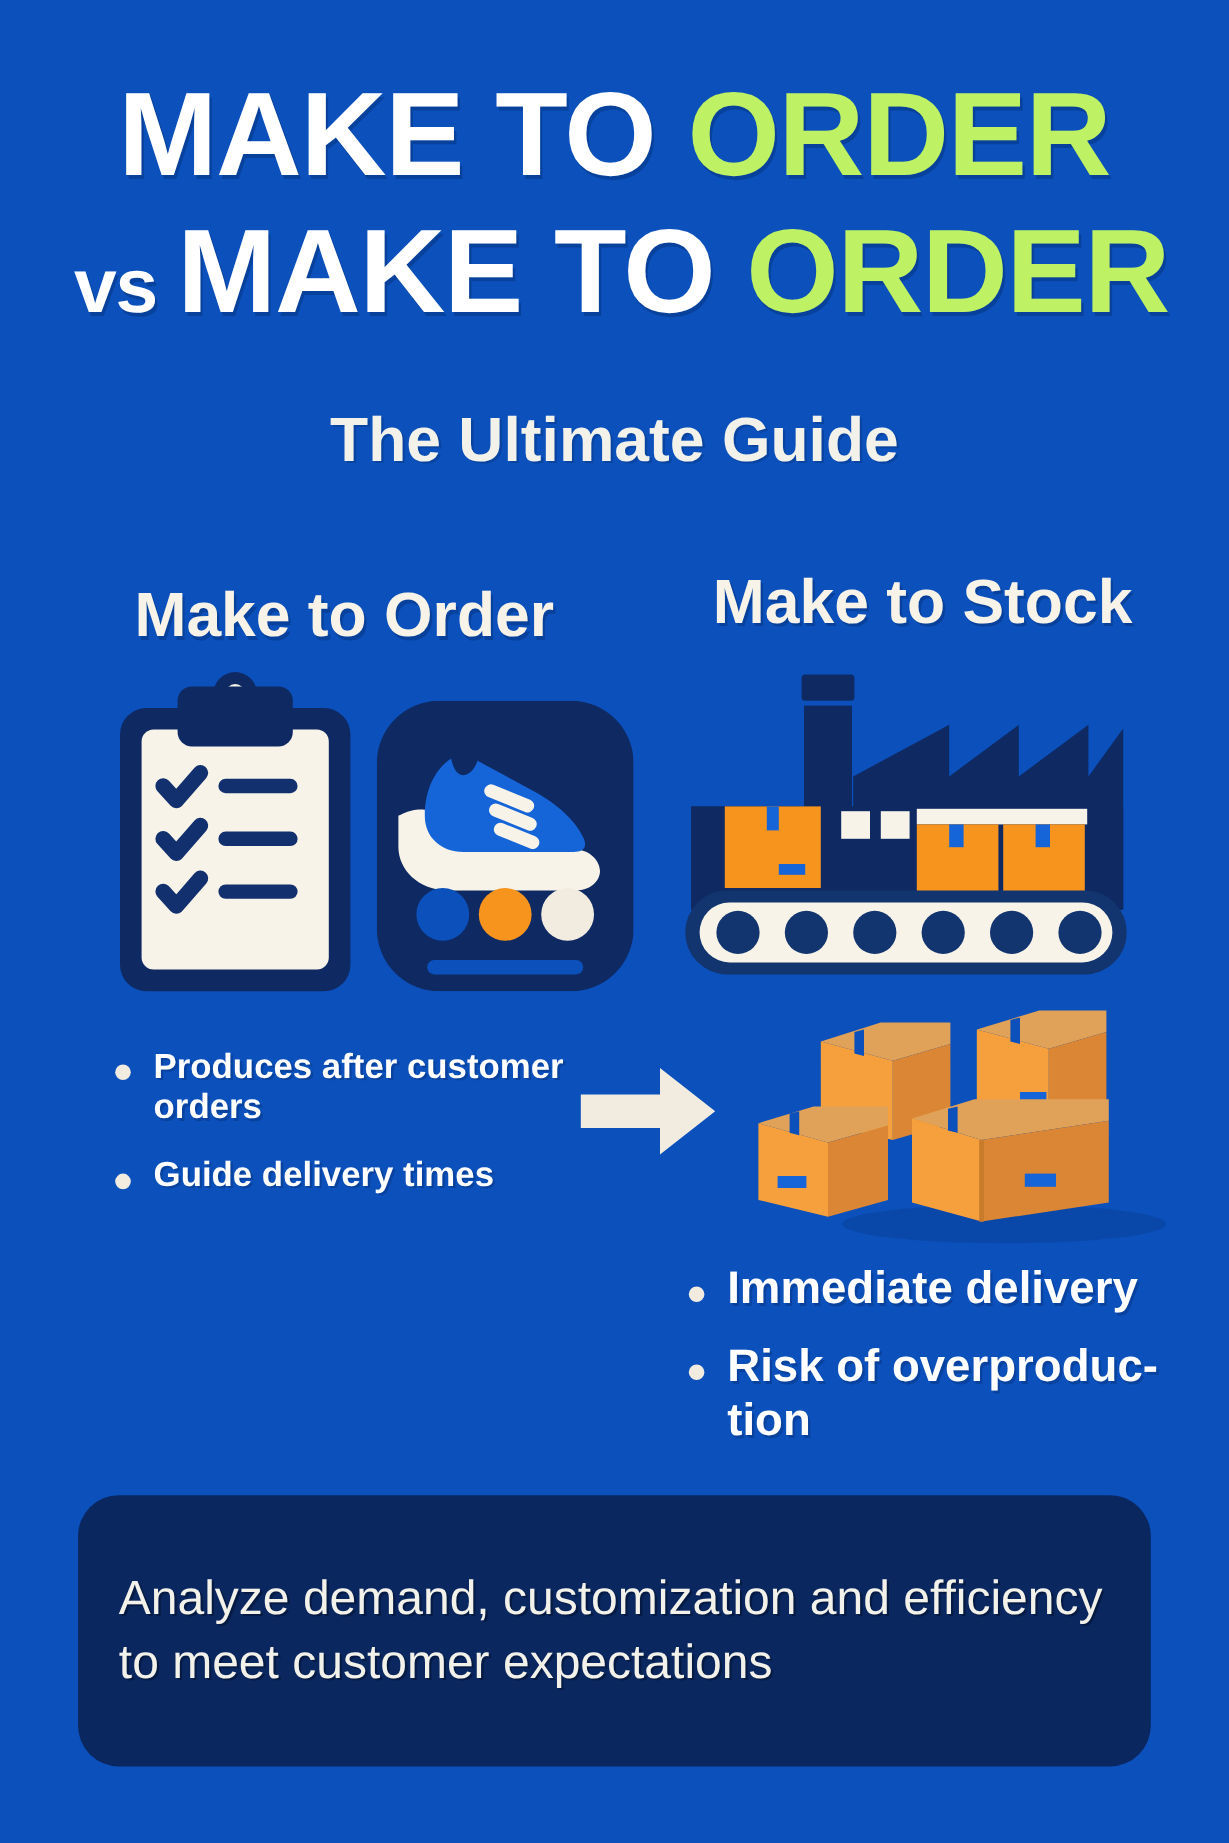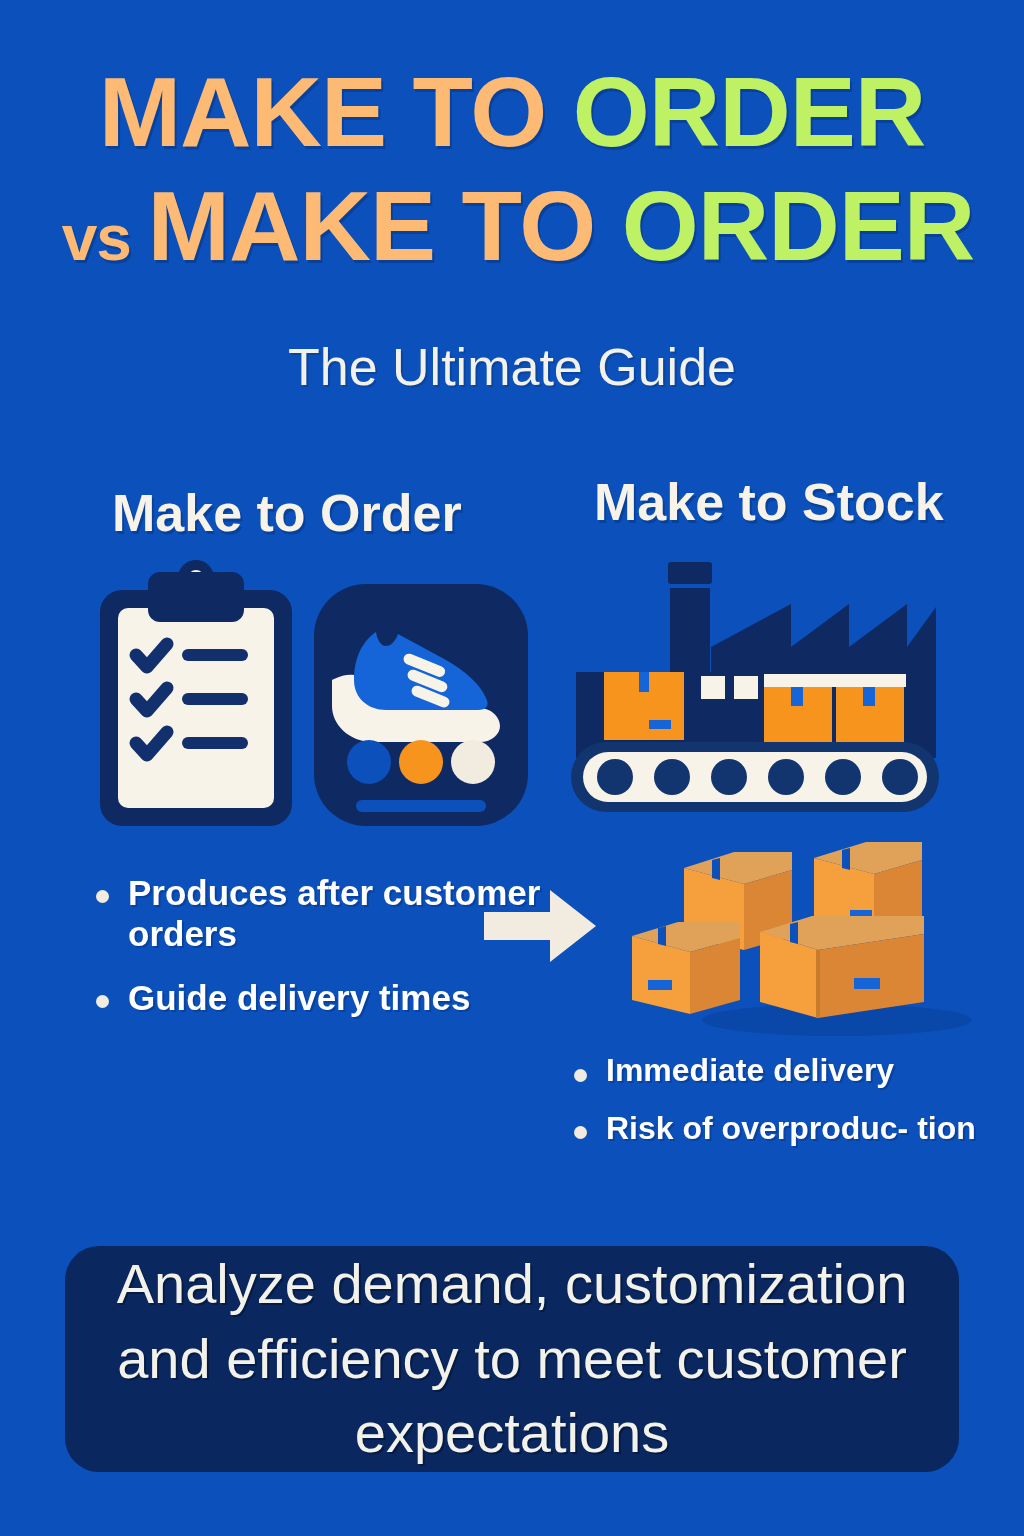--- a/index.html
+++ b/index.html
@@ -17,27 +17,27 @@
   .title-block { position:absolute; left:0; top:62px; width:1024px; text-align:center; }
   .title-line {
     font-weight:bold;
     letter-spacing:-1px;
     line-height:1.0;
     text-shadow:2px 3px 0 rgba(4,32,84,.30);
     white-space:nowrap;
   }
   .title-line-1 { font-size:99px; }
   .title-line-2 { font-size:99px; margin-top:15px; }
-  .t-cream { color:#fdba74; }
+  .t-cream { color:#ffffff; }
   .t-orange { color:#bef264; }
   .t-vs { font-size:64px; vertical-align:baseline; letter-spacing:-1px;margin-left:12px; }
 
   .subtitle {
     position:absolute; left:0; top:337px; width:1024px; text-align:center;
-    font-size:52px; color:#f2f1ea; font-weight:normal;
+    font-size:52px; color:#f2f1ea; font-weight:bold;
     text-shadow:2px 2px 0 rgba(4,32,84,.25);
   }
 
   
   .sec-head {
     position:absolute; font-size:52px; font-weight:bold; color:#f7f3e8;
     text-shadow:2px 3px 0 rgba(4,32,84,.30); white-space:nowrap;
   }
   .sec-head.left  { left:112px; top:483px; }
   .sec-head.right { left:594px; top:472px; }
@@ -61,37 +61,37 @@
     padding-left:40px;
   }
   .bullets li::before {
     content:"";
     position:absolute; left:8px; top:.52em;
     width:13px; height:13px; border-radius:50%;
     background:#f2ece0;
   }
   .bullets-left {
     left:88px; top:872px; width:470px;
-    font-size:35px; line-height:1.18;
+    font-size:29px; line-height:1.18;
   }
   .bullets-left li { margin-bottom:22px; }
   .bullets-right {
     left:566px; top:1052px; width:440px;
-    font-size:32px; line-height:1.18;
+    font-size:38px; line-height:1.18;
   }
   .bullets-right li { margin-bottom:20px; }
 
   
   .banner {
     position:absolute; left:65px; top:1246px; width:894px; height:226px;
     background:#0a2760; border-radius:34px;
     display:flex; align-items:center; justify-content:center;
   }
   .banner-text {
-    color:#f2f1ea; font-size:56px; font-weight:normal; text-align:center;
+    color:#f2f1ea; font-size:40px; font-weight:normal; 
     line-height:1.33; padding:0 34px;
     text-shadow:2px 2px 0 rgba(0,0,0,.30);
   }
 </style>
 </head>
 <body>
 
 <div class="page">
 
   <div class="title-block">

